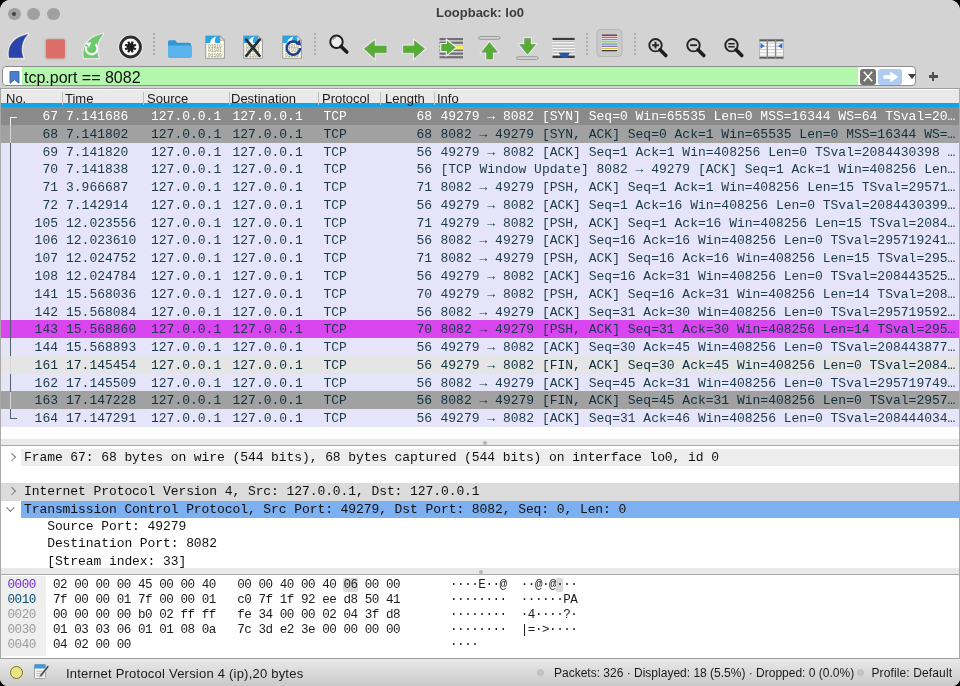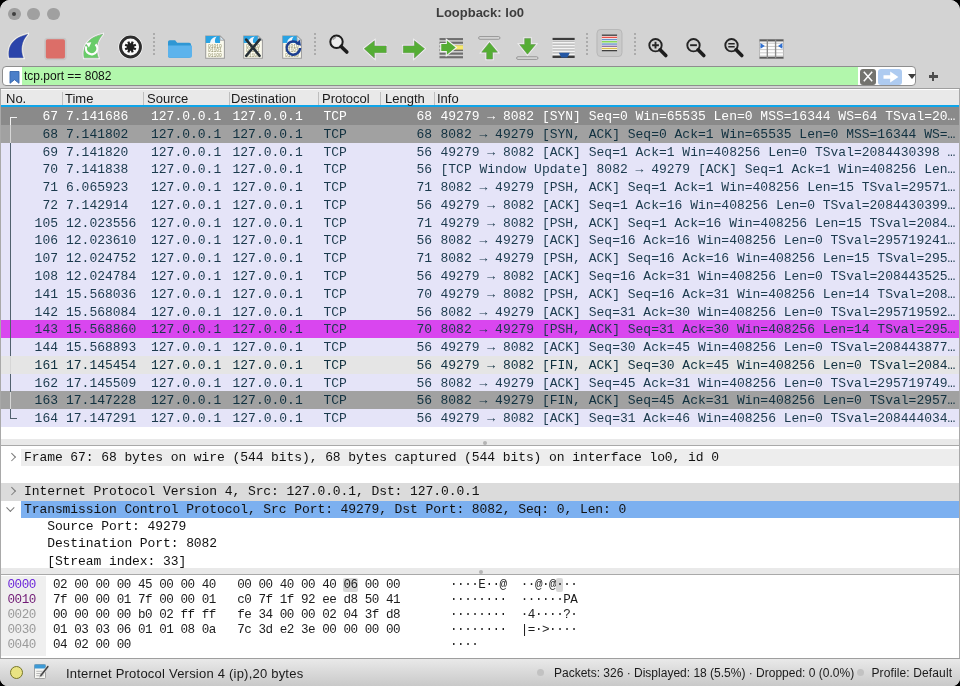--- a/index.html
+++ b/index.html
@@ -12,26 +12,26 @@
   .title{position:absolute;top:5px;left:0;width:960px;text-align:center;
          font-size:13px;font-weight:bold;color:#3d3d3d;}
   
   .tb{position:absolute;top:31px;height:28px;}
   .sep{position:absolute;top:33px;width:2px;height:24px;
        background-image:repeating-linear-gradient(to bottom,#ababab 0 2px,transparent 2px 4px);}
   
   .ffield{position:absolute;left:2px;top:66px;width:914px;height:20px;background:#fff;
           border:1px solid #8e8e8e;border-radius:4px;}
   .fgreen{position:absolute;left:19px;top:0px;width:836px;height:18px;background:#b2f7ac;}
-  .ftext{position:absolute;left:21px;top:2px;font-family:"Liberation Sans",sans-serif;font-size:12px;color:#101010;}
+  .ftext{position:absolute;left:21px;top:2px;font-family:"Liberation Sans",sans-serif;font-size:16px;color:#101010;}
   .fbtnx{position:absolute;left:857px;top:2px;width:15.5px;height:16px;background:#73736e;border-radius:3px;}
   .fbtna{position:absolute;left:875px;top:2px;width:24px;height:16px;background:#aecbf0;border-radius:3px;}
     
   .phead{position:absolute;left:1px;top:90px;width:958px;height:17px;background:#e9e9e9;
-         border-bottom:2px solid #0ea5e9;font-size:13px;color:#1a1a1a;}
+         border-bottom:4px solid #0ea5e9;font-size:13px;color:#1a1a1a;}
   .phead span{position:absolute;top:1px;}
   .hsep{position:absolute;top:2px;width:1px;height:13px;background:#bebebe;}
   .plist{position:absolute;left:1px;top:107px;width:840px;height:321px;background:#fff;
          font-family:"Liberation Mono",monospace;font-size:13px;}
   .prow{position:absolute;left:0;width:958px;height:17.8px;background:#e5e4f8;color:#1b3a4d;}
   .prow div{position:absolute;top:2px;white-space:pre;}
   .c-no{left:0;width:57px;text-align:right;}
   .c-t{left:65px;}
   .c-s{left:150px;}
   .c-d{left:231.5px;}
@@ -305,21 +305,21 @@
         <div class="c-no">70</div>
         <div class="c-t">7.141838</div>
         <div class="c-s">127.0.0.1</div>
         <div class="c-d">127.0.0.1</div>
         <div class="c-p">TCP</div>
         <div class="c-l">56</div>
         <div class="c-i">[TCP Window Update] 8082 → 49279 [ACK] Seq=1 Ack=1 Win=408256 Len…</div>
       </div>
 <div class="prow" style="top:71.12px;height:17.78px;background:#e5e4f8;color:#1b3a4d;">
         <div class="c-no">71</div>
-        <div class="c-t">6.065923</div>
+        <div class="c-t">3.966687</div>
         <div class="c-s">127.0.0.1</div>
         <div class="c-d">127.0.0.1</div>
         <div class="c-p">TCP</div>
         <div class="c-l">71</div>
         <div class="c-i">8082 → 49279 [PSH, ACK] Seq=1 Ack=1 Win=408256 Len=15 TSval=29571…</div>
       </div>
 <div class="prow" style="top:88.90px;height:17.78px;background:#e5e4f8;color:#1b3a4d;">
         <div class="c-no">72</div>
         <div class="c-t">7.142914</div>
         <div class="c-s">127.0.0.1</div>
@@ -462,21 +462,21 @@
       <div class="dot" style="left:478px;"></div>
     </div>
 
   <div class="hpane" id="hpane">
       <div class="hoff"></div>
       <div class="hrow" style="left:6.5px;top:2.0px;"><span class="o" style="color:#6d28d9;">0000</span></div>
       <div class="hrow" style="left:52px;top:2.0px;">02 00 00 00 45 00 00 40</div>
       <div class="hrow" style="left:236.3px;top:2.0px;">00 00 40 00 40 <span style="background:#d8d8d8;border-radius:2px;">06</span> 00 00</div>
       <div class="hrow" style="left:449px;top:2.0px;">····E··@</div>
       <div class="hrow" style="left:519.8px;top:2.0px;">··@·@<span style="background:#d8d8d8;border-radius:2px;">·</span>··</div>
-<div class="hrow" style="left:6.5px;top:17.1px;"><span class="o" style="color:#701a75;">0010</span></div>
+<div class="hrow" style="left:6.5px;top:17.1px;"><span class="o" style="color:#0c4a6e;">0010</span></div>
       <div class="hrow" style="left:52px;top:17.1px;">7f 00 00 01 7f 00 00 01</div>
       <div class="hrow" style="left:236.3px;top:17.1px;">c0 7f 1f 92 ee d8 50 41</div>
       <div class="hrow" style="left:449px;top:17.1px;">········</div>
       <div class="hrow" style="left:519.8px;top:17.1px;">······PA</div>
 <div class="hrow" style="left:6.5px;top:32.2px;"><span class="o" style="color:#9a9a9a;">0020</span></div>
       <div class="hrow" style="left:52px;top:32.2px;">00 00 00 00 b0 02 ff ff</div>
       <div class="hrow" style="left:236.3px;top:32.2px;">fe 34 00 00 02 04 3f d8</div>
       <div class="hrow" style="left:449px;top:32.2px;">········</div>
       <div class="hrow" style="left:519.8px;top:32.2px;">·4····?·</div>
 <div class="hrow" style="left:6.5px;top:47.3px;"><span class="o" style="color:#9a9a9a;">0030</span></div>

